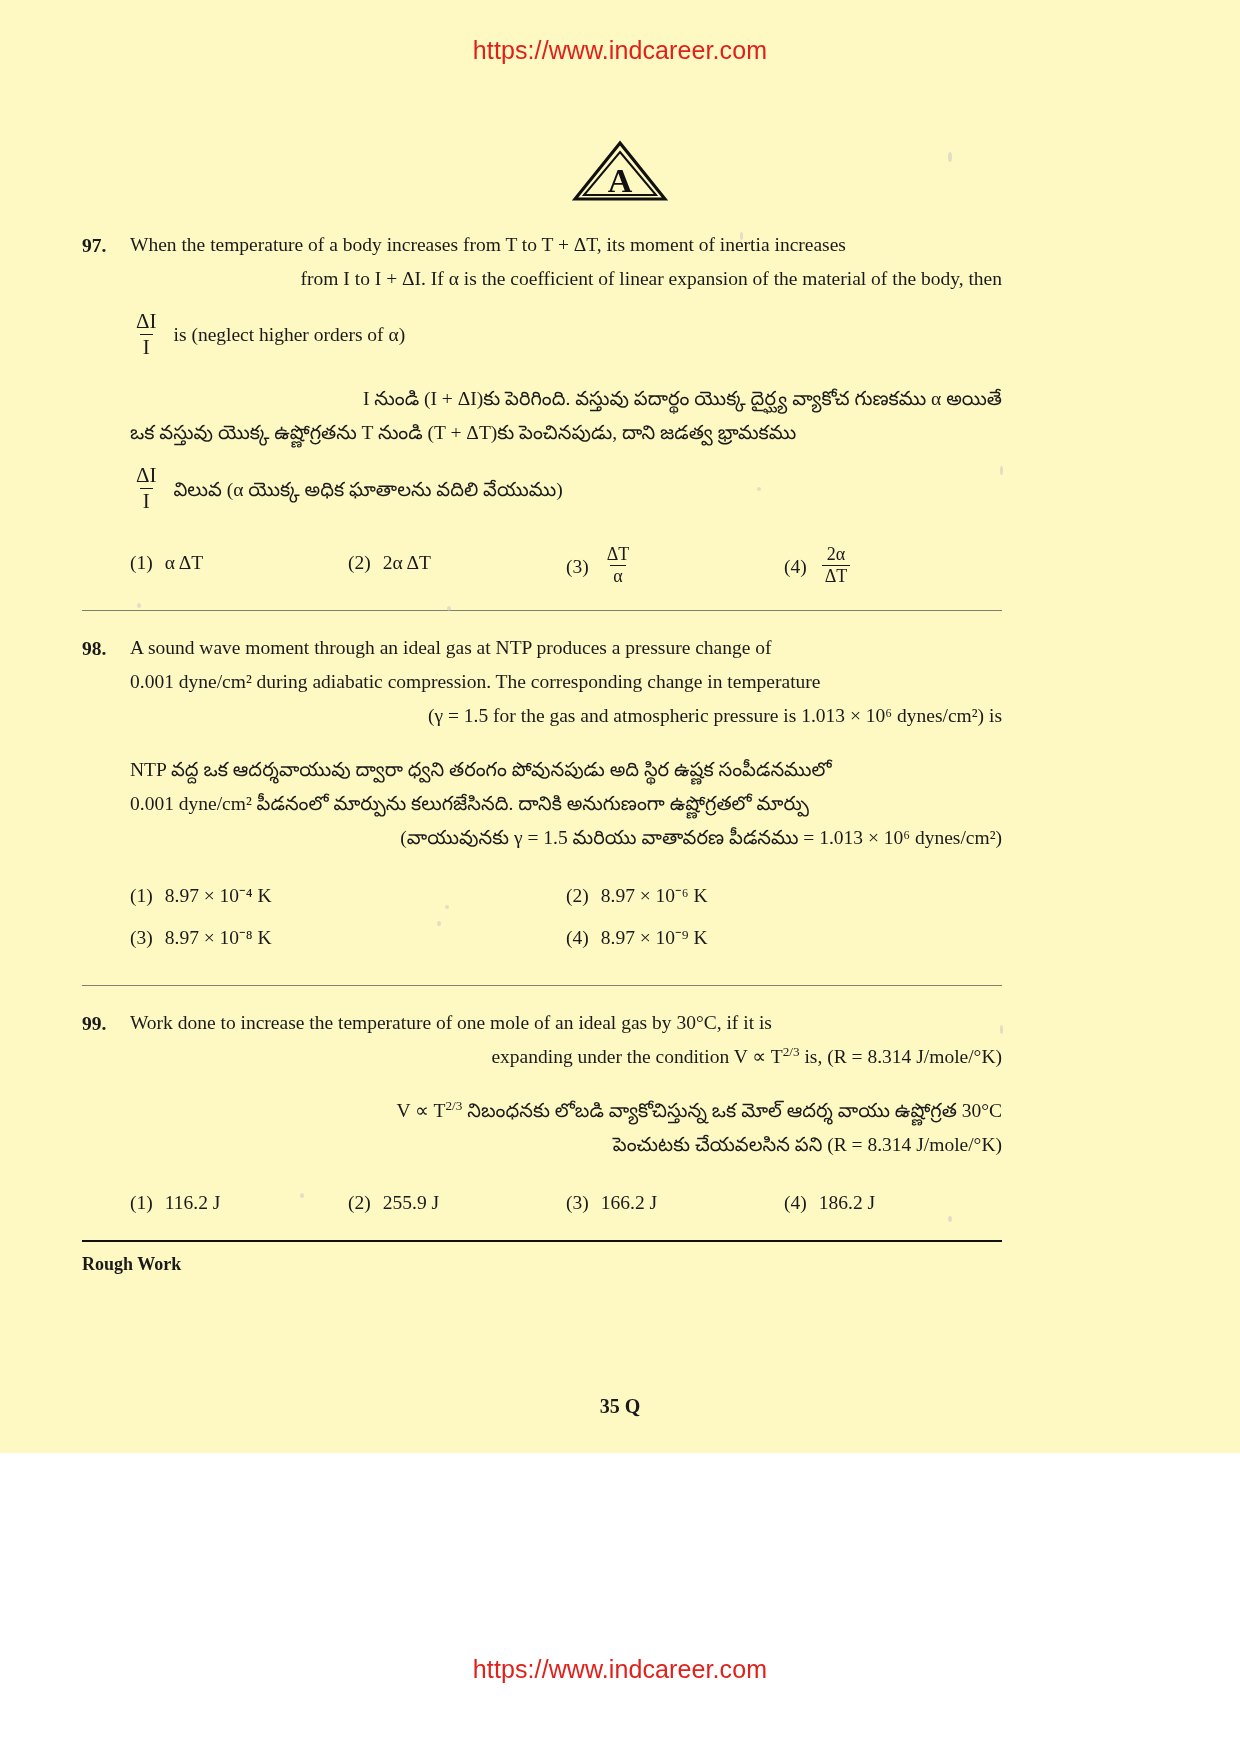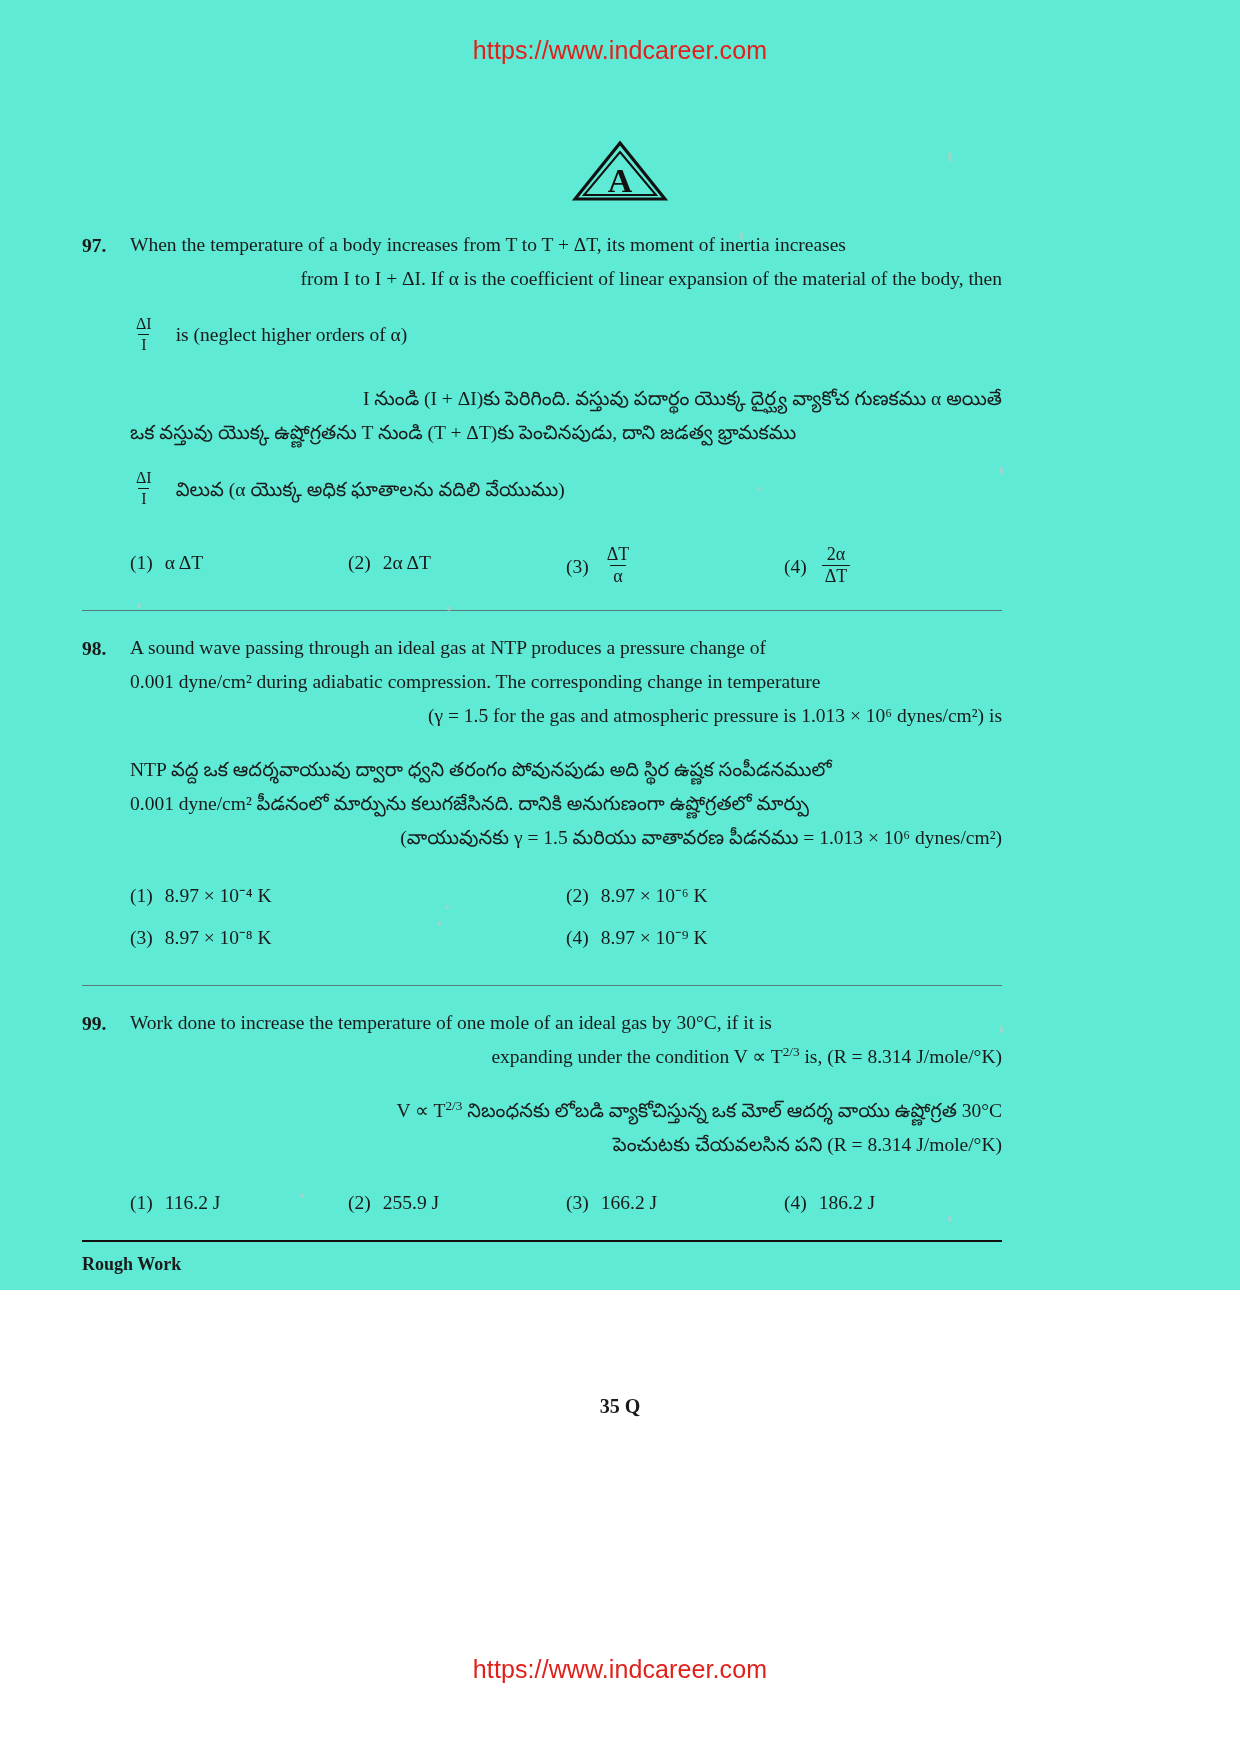--- a/index.html
+++ b/index.html
@@ -12,23 +12,23 @@
     height: 1755px;
     font-family: "Liberation Serif", serif;
     color: #1a1a1a;
     position: relative;
     overflow: hidden;
   }
 
   .page {
     position: relative;
     width: 1240px;
-    height: 1290px;
+    height: 1453px;
     box-sizing: border-box;
-    background: #5eead4;
+    background: #fef9c3;
   }
 
   
   .watermark {
     position: absolute;
     left: 0;
     width: 100%;
     text-align: center;
     color: #e0201b;
     font-family: "Liberation Sans", sans-serif;
@@ -116,21 +116,21 @@
   .frac .den {
     padding: 1px 3px 0 3px;
     border-top: 1.4px solid #1a1a1a;
   }
 
   .fracline {
     display: flex;
     align-items: center;
     min-height: 54px;
   }
-  .fracline .frac { font-size: 16px; margin-right: 21px; }
+  .fracline .frac { font-size: 21px; margin-right: 14px; }
   .fracline .txt { font-size: 19.5px; }
 
   sup { font-size: 0.68em; vertical-align: super; line-height: 0; }
 
   
   .opts {
     display: flex;
     width: 100%;
     align-items: flex-start;
     margin-top: 4px;
@@ -265,21 +265,21 @@
         </div>
       </div>
     </div>
 
     <div class="sep"></div>
 
     <div class="qblock">
       <div class="qrow">
         <div class="qnum">98.</div>
         <div class="qbody">
-          <p class="line eng">A sound wave passing through an ideal gas at NTP produces a pressure change of</p>
+          <p class="line eng">A sound wave moment through an ideal gas at NTP produces a pressure change of</p>
           <p class="line eng">0.001 dyne/cm² during adiabatic compression. The corresponding change in temperature</p>
           <p class="line eng nojust">(γ = 1.5 for the gas and atmospheric pressure is 1.013 × 10⁶ dynes/cm²) is</p>
 
           <div class="gap-md"></div>
           <p class="line tel">NTP వద్ద ఒక ఆదర్శవాయువు ద్వారా ధ్వని తరంగం పోవునపుడు అది స్థిర ఉష్ణక సంపీడనములో</p>
           <p class="line tel">0.001 dyne/cm² పీడనంలో మార్పును కలుగజేసినది. దానికి అనుగుణంగా ఉష్ణోగ్రతలో మార్పు</p>
           <p class="line tel nojust">(వాయువునకు γ = 1.5 మరియు వాతావరణ పీడనము = 1.013 × 10⁶ dynes/cm²)</p>
 
           <div class="gap-md"></div>
           <div class="opts two">

